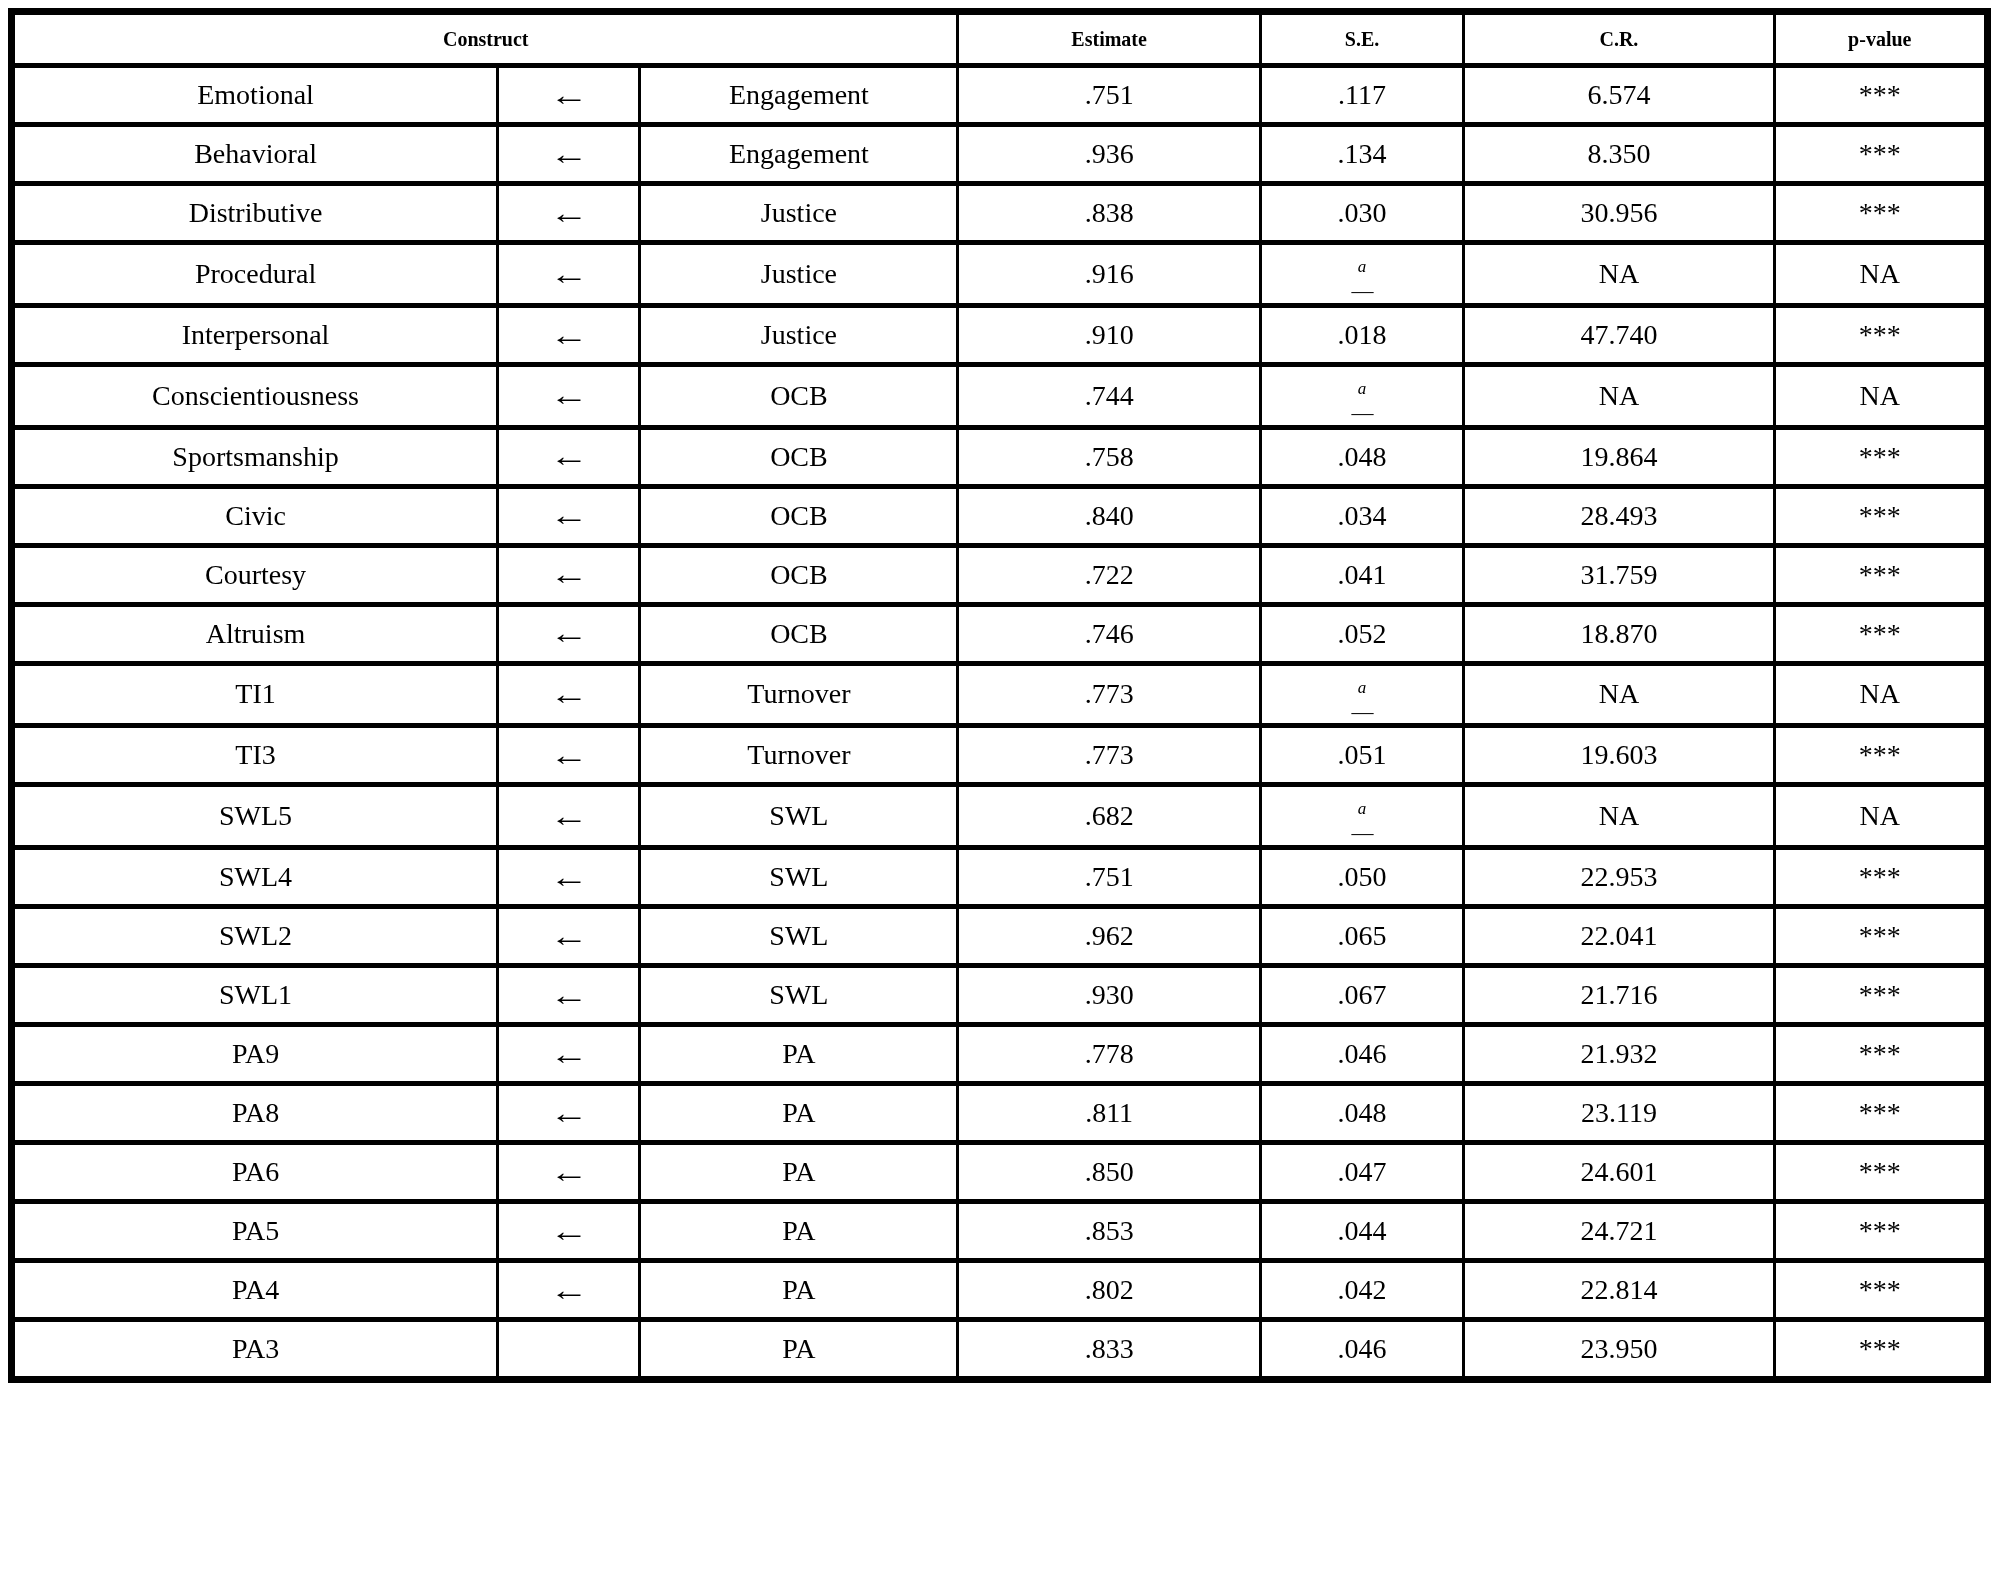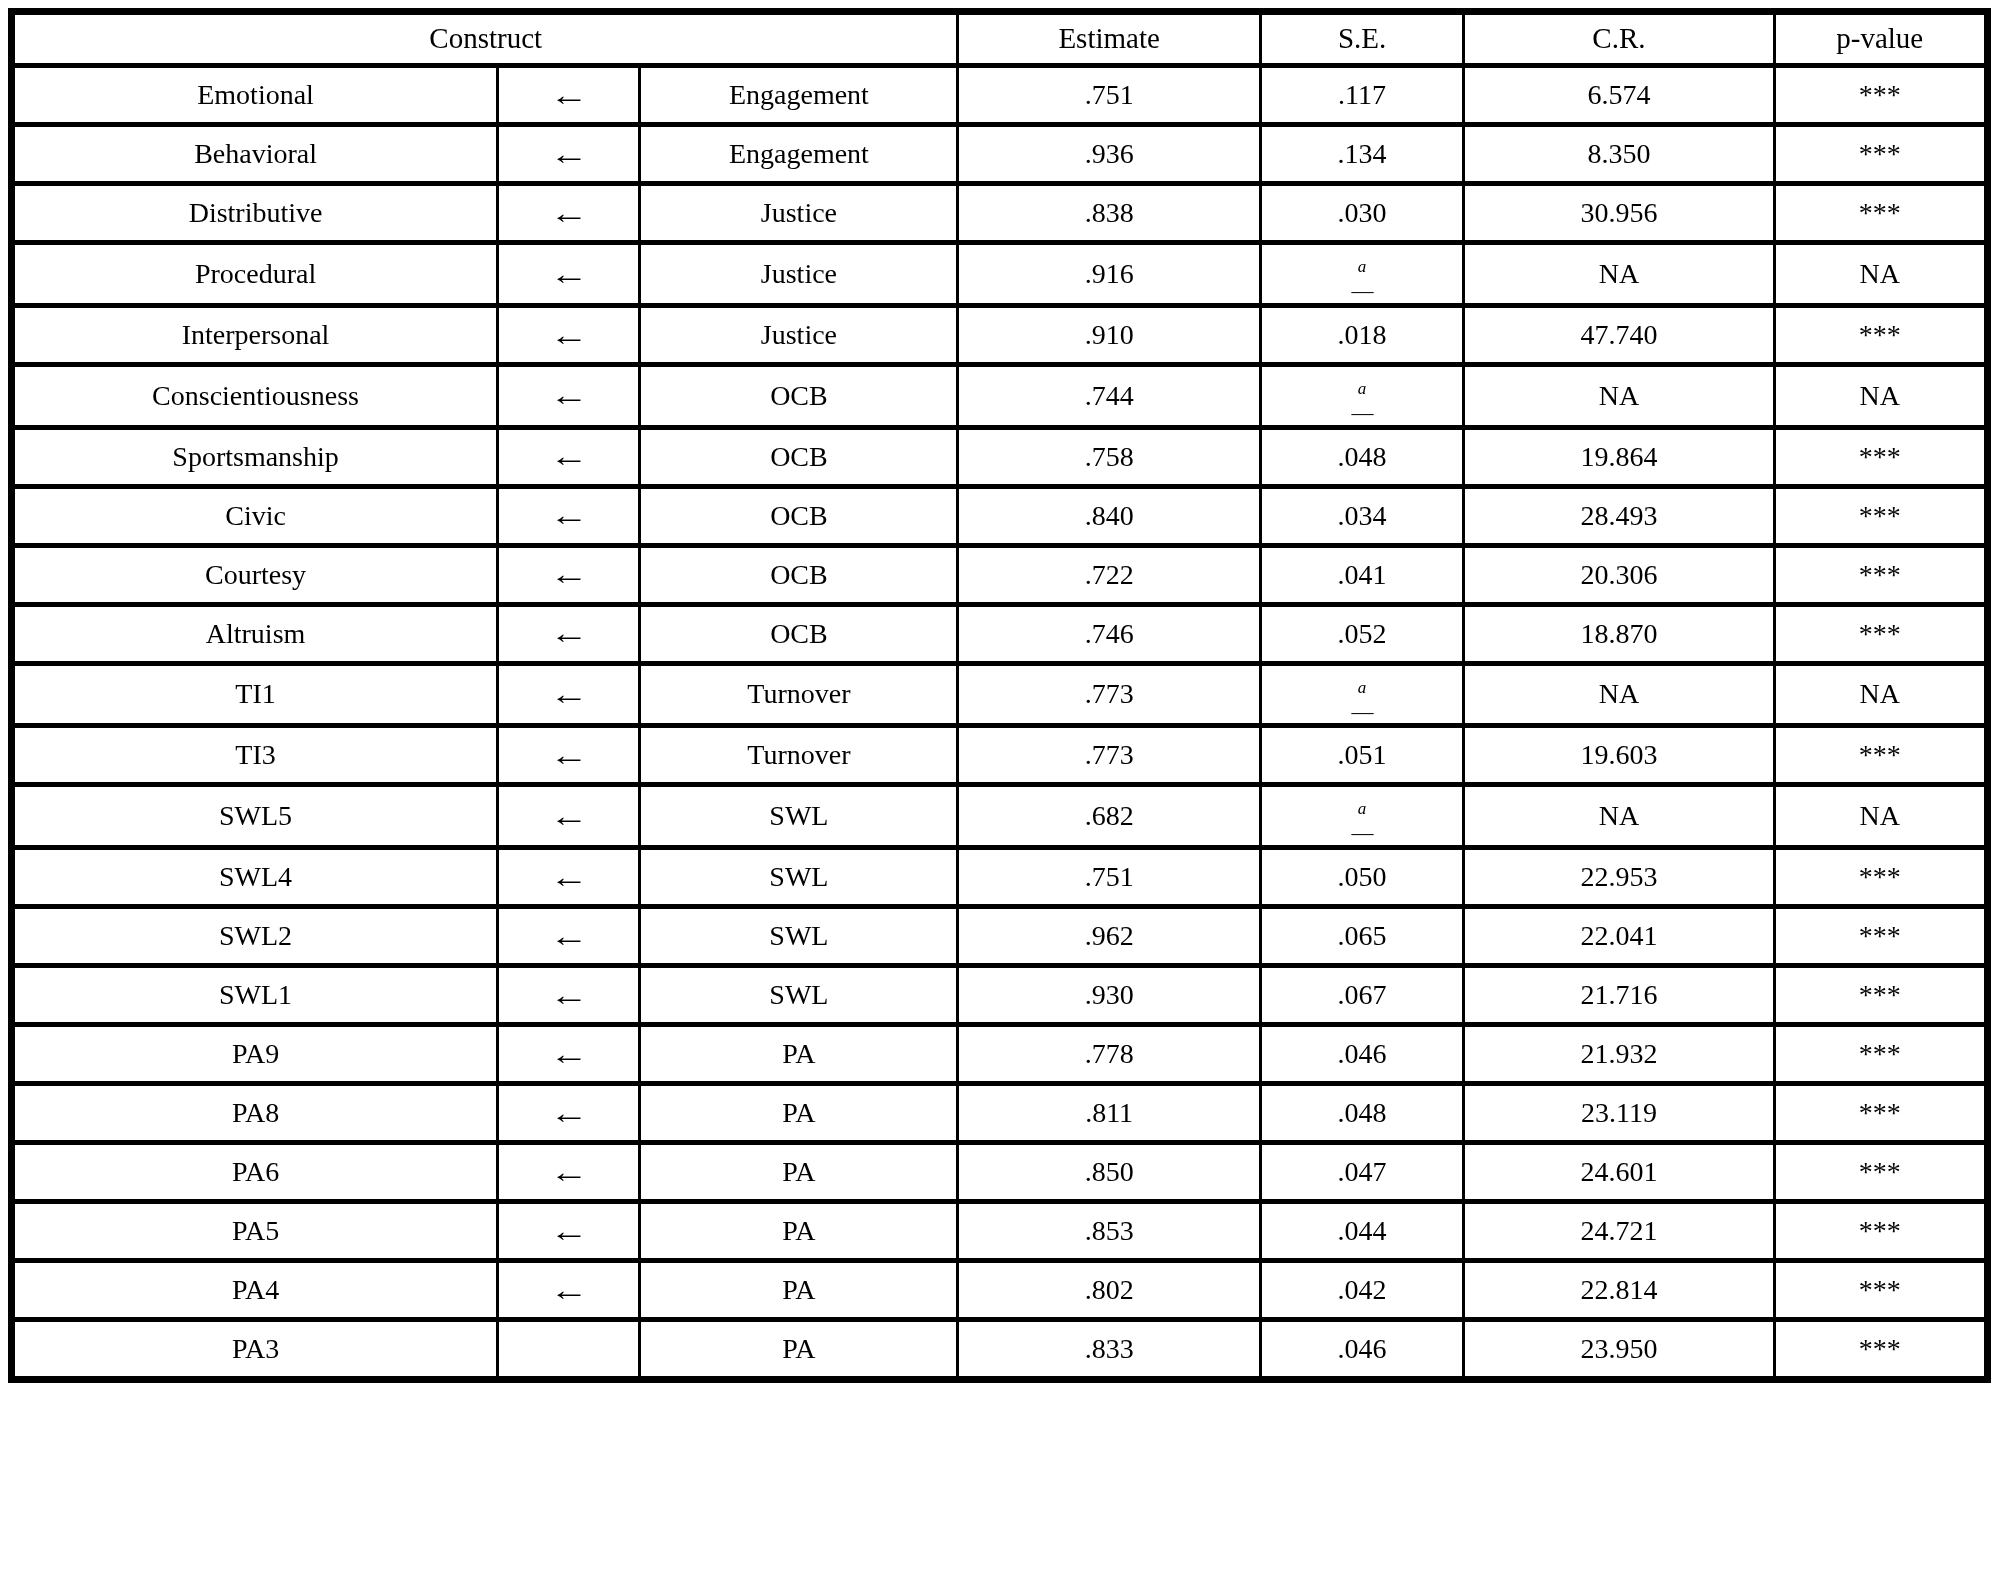--- a/index.html
+++ b/index.html
@@ -31,22 +31,22 @@
     text-align: center;
     vertical-align: middle;
     padding: 2px 6px;
     height: 50px;
     font-size: 28px;
     line-height: 1.15;
     overflow: hidden;
     white-space: nowrap;
   }
   table.loadings thead th {
-    font-weight: normal;
-    font-size: 29px;
+    font-weight: bold;
+    font-size: 20px;
     height: 44px;
   }
   .arrow {
     font-size: 30px;
     display: inline-block;
     transform: scaleX(1.3);
   }
   
   .fn {
     display: inline-flex;
@@ -168,21 +168,21 @@
           <td>.034</td>
           <td>28.493</td>
           <td>***</td>
         </tr>
         <tr>
           <td>Courtesy</td>
           <td><span class="arrow">←</span></td>
           <td>OCB</td>
           <td>.722</td>
           <td>.041</td>
-          <td>20.306</td>
+          <td>31.759</td>
           <td>***</td>
         </tr>
         <tr>
           <td>Altruism</td>
           <td><span class="arrow">←</span></td>
           <td>OCB</td>
           <td>.746</td>
           <td>.052</td>
           <td>18.870</td>
           <td>***</td>

